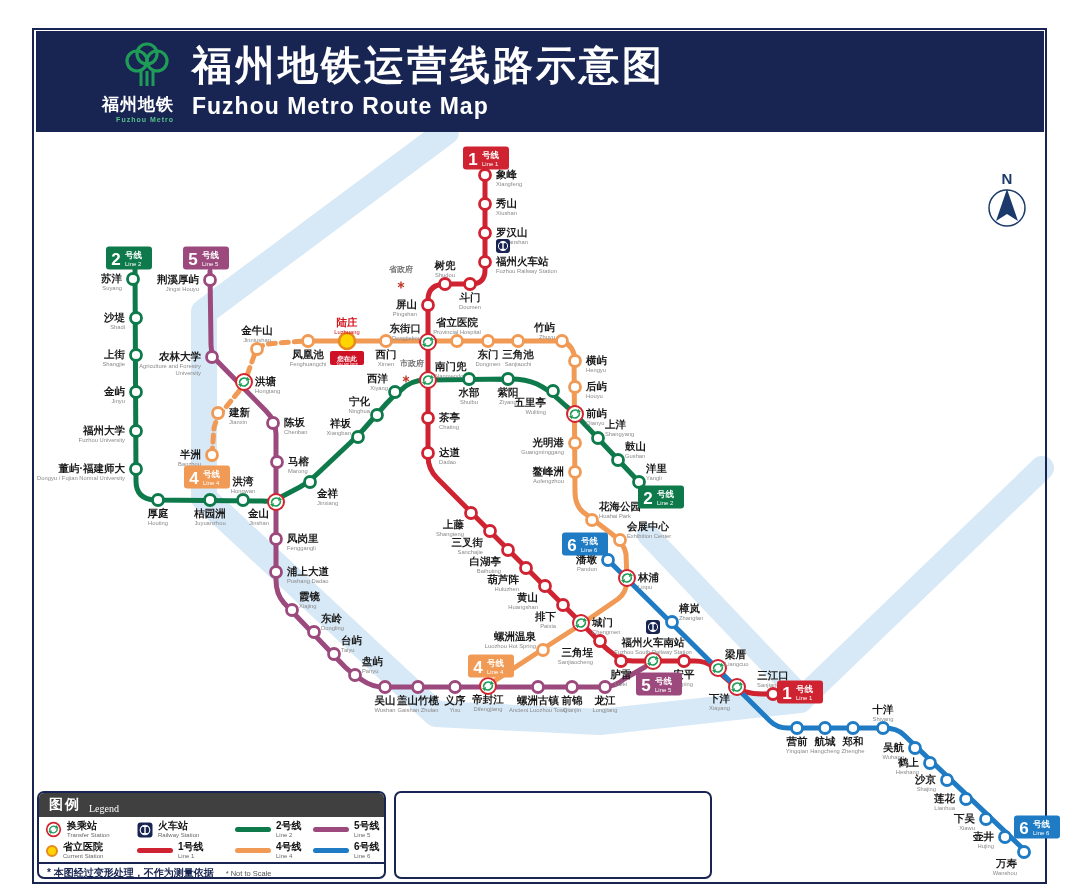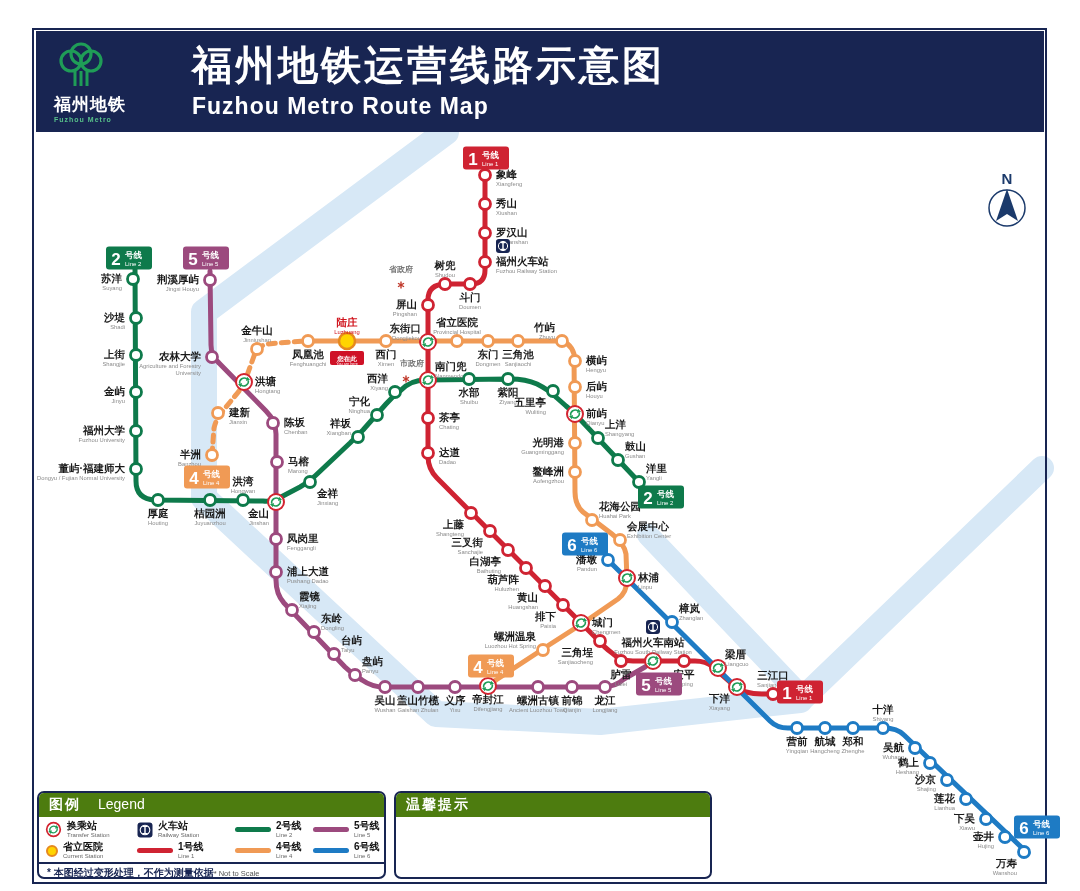--- a/index.html
+++ b/index.html
@@ -1,53 +1,53 @@
 <!DOCTYPE html>
 <html><head>
 <meta charset="utf-8">
 <style>
   html,body{margin:0;padding:0;background:#fff;}
   .page{position:relative;width:1080px;height:891px;background:#fff;overflow:hidden;
         font-family:"Liberation Sans",sans-serif;}
   
   .hdr{position:absolute;left:36px;top:31px;width:1008px;height:101px;background:#182552;
        display:flex;align-items:center;}
-  .logo{width:120px;display:flex;flex-direction:column;align-items:flex-start;margin-left:18px;}
+  .logo{width:120px;display:flex;flex-direction:column;align-items:flex-end;margin-left:18px;}
   .logo-zh{color:#fff;font-size:17px;font-weight:bold;letter-spacing:1px;margin-top:2px;}
   .logo-en{color:#57c08a;font-size:7px;font-weight:bold;letter-spacing:1px;}
   .titles{margin-left:18px;}
   .title-zh{color:#fff;font-size:40px;font-weight:bold;letter-spacing:3px;line-height:1.1;}
   .title-en{color:#fff;font-size:23px;font-weight:bold;letter-spacing:1px;margin-top:6px;}
   
   svg text{font-family:"Liberation Sans",sans-serif;}
   .zh{font-size:10.5px;font-weight:bold;fill:#1a1a1a;}
   .zh.red{fill:#d0121b;}
   .en{font-size:5.8px;fill:#8a8a8a;}
   .en.red{fill:#d0121b;}
   .lm{font-size:8px;font-weight:bold;fill:#777;}
   #map-svg{position:absolute;left:0;top:0;}
   
   .box{position:absolute;top:791px;background:#fff;border:2px solid #182552;border-radius:7px;
        box-sizing:border-box;overflow:hidden;}
   .legend{left:37px;width:349px;height:88px;}
   .notice{left:394px;width:318px;height:88px;}
-  .box-hd{background:#4d7c0f;color:#fff;display:flex;align-items:flex-start;gap:17px;
+  .box-hd{background:#404040;color:#fff;display:flex;align-items:flex-end;gap:8px;
           padding:3px 10px 3px 10px;}
   .box-hd .h-zh{font-size:14px;font-weight:bold;letter-spacing:2px;}
-  .box-hd .h-en{font-size:14px;}
+  .box-hd .h-en{font-size:10px;font-family:Liberation Serif, serif;}
   .lg-grid{display:grid;grid-template-columns:92px 98px 78px 70px;grid-auto-rows:21px;
            align-items:center;padding:2px 4px 1px 6px;}
   .lg-item{display:flex;align-items:center;gap:5px;}
   .lg-txt{display:flex;flex-direction:column;line-height:1;}
   .lg-zh{font-size:10px;font-weight:bold;color:#111;}
   .lg-en{font-size:6px;color:#666;margin-top:1px;}
   .lg-bar{width:36px;height:5px;border-radius:2.5px;flex:0 0 auto;}
   .lg-cur{width:12px;height:12px;border-radius:50%;background:#ffd400;border:2px solid #e6891e;
           box-sizing:border-box;flex:0 0 auto;margin-left:1px;}
-  .lg-ft{border-top:2px solid #182552;display:flex;align-items:center;
+  .lg-ft{border-top:2px solid #182552;display:flex;align-items:center;gap:12px;
          padding:2px 8px;}
   .ft-zh{font-size:10px;font-weight:bold;color:#182552;}
   .ft-en{font-size:7.5px;color:#555;text-align:right;}
   .nt-body{padding:4px 10px;}
   .nt-line{font-size:12.5px;font-weight:bold;color:#222;line-height:1.85;}
 </style>
 </head>
 <body>
 
 <div class="page">
@@ -817,20 +817,17 @@
           </div>
       </div>
     </div>
     <div class="lg-ft">
       <span class="ft-zh">* 本图经过变形处理，不作为测量依据</span>
       <span class="ft-en">* Not to Scale</span>
     </div>
   </div>
 
   <div class="box notice">
-    <div class="box-hd">
-      <span class="h-zh">温馨提示</span>
-    </div>
     <div class="nt-body">
     </div>
   </div>
 
 </div>
 
 </body></html>

